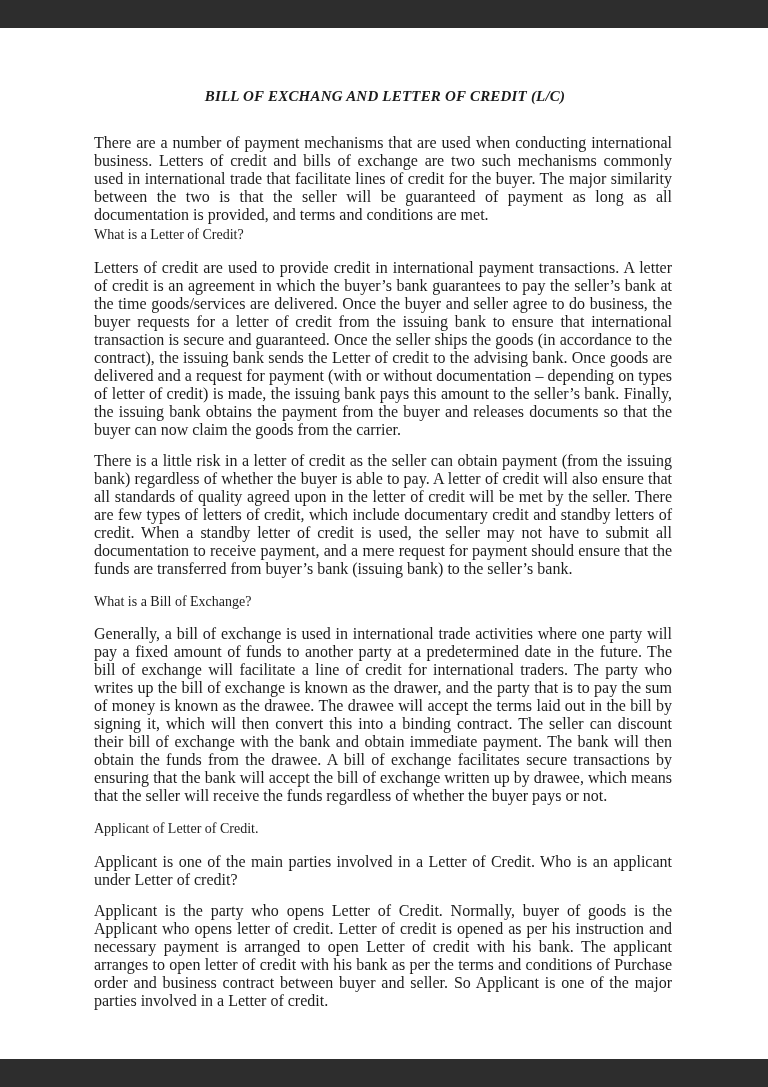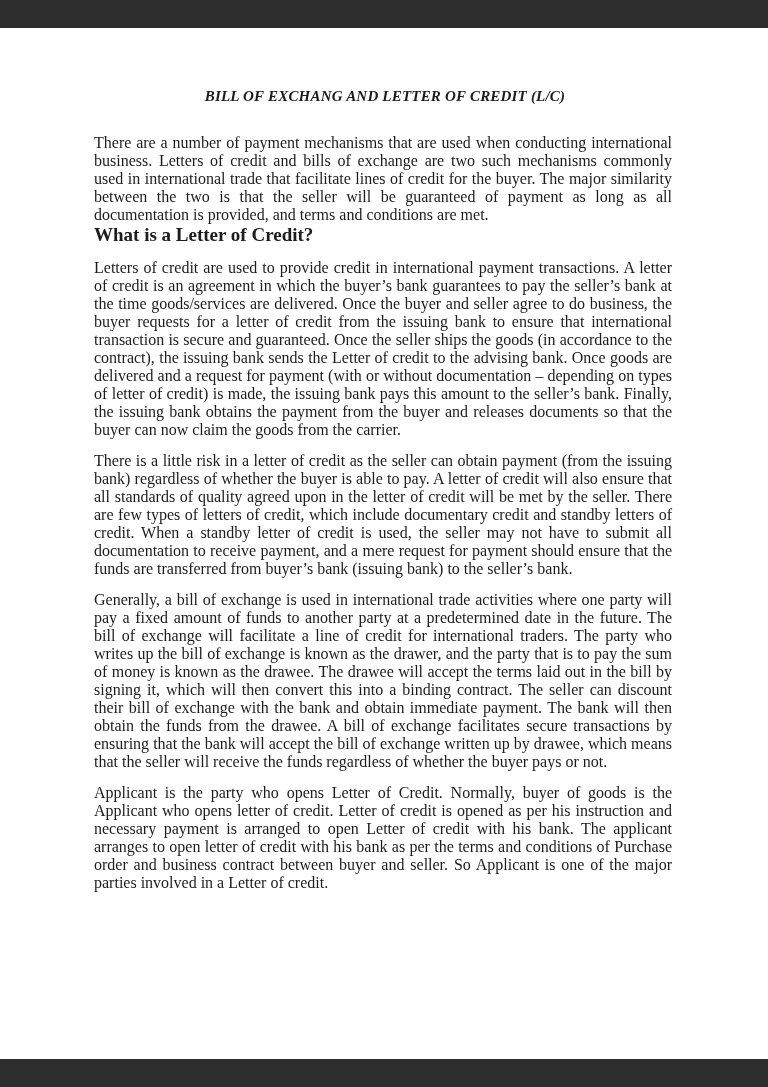--- a/index.html
+++ b/index.html
@@ -42,23 +42,23 @@
     letter-spacing: 0.2px;
   }
   .para {
     font-size: 16px;
     line-height: 18px;
     text-align: justify;
     margin: 0 4px 13px 0;
   }
   .para.tight { margin-bottom: 0; }
   .heading {
-    font-size: 19px;
+    font-size: 14px;
     line-height: 21.6px;
-    font-weight: bold;
+    font-weight: normal;
     margin: 0 0 13px 0;
   }
   .heading.inline-after { margin-top: 0; }
   .bold-inline { font-weight: normal; }
 </style>
 </head>
 <body>
 
 <div class="canvas">
   <div class="edge-bar top"></div>
@@ -67,23 +67,26 @@
     <div class="doc-title">BILL OF EXCHANG AND LETTER OF CREDIT (L/C)</div>
 
     <p class="para tight">There are a number of payment mechanisms that are used when conducting international business. Letters of credit and bills of exchange are two such mechanisms commonly used in international trade that facilitate lines of credit for the buyer. The major similarity between the two is that the seller will be guaranteed of payment as long as all documentation is provided, and terms and conditions are met.</p>
 
     <div class="heading inline-after">What is a Letter of Credit?</div>
 
     <p class="para">Letters of credit are used to provide credit in international payment transactions. A letter of credit is an agreement in which the buyer’s bank guarantees to pay the seller’s bank at the time goods/services are delivered.  Once the buyer and seller agree to do business, the buyer requests for a letter of credit from the issuing bank to ensure that international transaction is secure and guaranteed.  Once the seller ships the goods (in accordance to the contract), the issuing bank sends the Letter of credit to the advising bank. Once goods are delivered and a request for payment (with or without documentation – depending on types of letter of credit) is made, the issuing bank pays this amount to the seller’s bank. Finally, the issuing bank obtains the payment from the buyer and releases documents so that the buyer can now claim the goods from the carrier.</p>
 
     <p class="para">There is a little risk in a letter of credit as the seller can obtain payment (from the issuing bank) regardless of whether the buyer is able to pay. A letter of credit will also ensure that all standards of quality agreed upon in the letter of credit will be met by the seller. There are few types of letters of credit, which include documentary credit and standby letters of credit. When a standby letter of credit is used, the seller may not have to submit all documentation to receive payment, and a mere request for payment should ensure that the funds are transferred from buyer’s bank (issuing bank) to the seller’s bank.</p>
 
+    <div class="heading">What is a Bill of Exchange?</div>
 
     <p class="para"><span>Generally, a bill of exchange is used in international trade activities where one party will pay a fixed amount of funds to another party at a predetermined date in the future. The bill of exchange will facilitate a line of credit for international traders. The party who writes up the bill of exchange is known as the </span><span class="bold-inline">drawer,</span><span> and the party that is to pay the sum of money is known as the </span><span class="bold-inline">drawee</span><span>. The drawee will accept the terms laid out in the bill by signing it, which will then convert this into a binding contract. The seller can discount their bill of exchange with the bank and obtain immediate payment. The bank will then obtain the funds from the drawee. A bill of exchange facilitates secure transactions by ensuring that the bank will accept the bill of exchange written up by drawee, which means that the seller will receive the funds regardless of whether the buyer pays or not.</span></p>
 
 
+    <div class="heading">Applicant of Letter of Credit.</div>
 
+    <p class="para">Applicant is one of the main parties involved in a Letter of Credit. Who is an applicant under Letter of credit?</p>
 
     <p class="para">Applicant is the party who opens Letter of Credit. Normally, buyer of goods is the Applicant who opens letter of credit. Letter of credit is opened as per his instruction and necessary payment is arranged to open Letter of credit with his bank. The applicant arranges to open letter of credit with his bank as per the terms and conditions of Purchase order and business contract between buyer and seller. So Applicant is one of the major parties involved in a Letter of credit.</p>
   </div>
 
   <div class="edge-bar bottom"></div>
 </div>
 
 </body></html>

